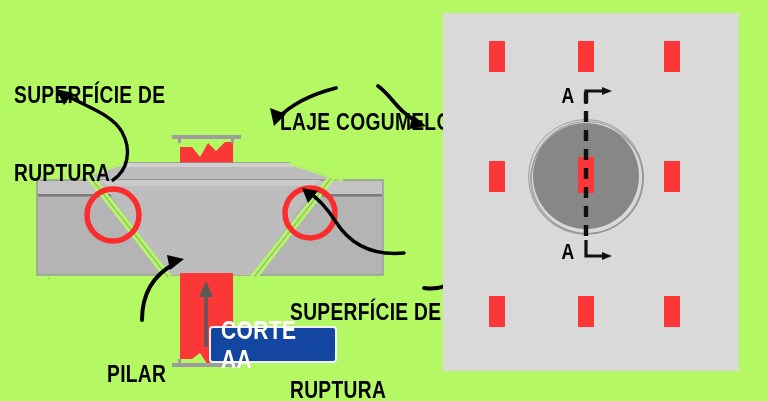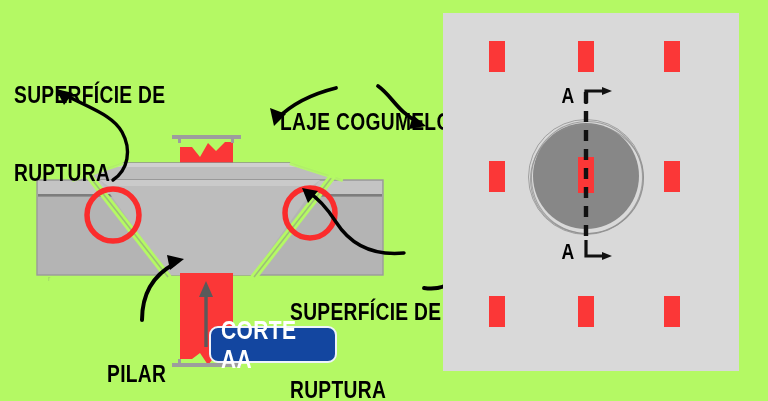--- a/index.html
+++ b/index.html
@@ -19,21 +19,21 @@
     line-height:1.08;
     transform:scaleX(.80);
     transform-origin:left top;
     white-space:pre;
     text-align:left;
   }
 
   
   #corte-badge{
     position:absolute;left:209px;top:326px;width:128px;height:37px;
-    background:#1346a0;border:2px solid #eef3fb;border-radius:9px;
+    background:#1346a0;border:2px solid #eef3fb;border-radius:4px;
     box-sizing:border-box;
     display:flex;align-items:center;justify-content:center;
   }
   #corte-badge span{
     color:#fff;font-weight:700;font-size:25px;letter-spacing:.5px;
     transform:scaleX(.84);display:inline-block;
     font-family:"Liberation Sans", sans-serif;
   }
 
   

